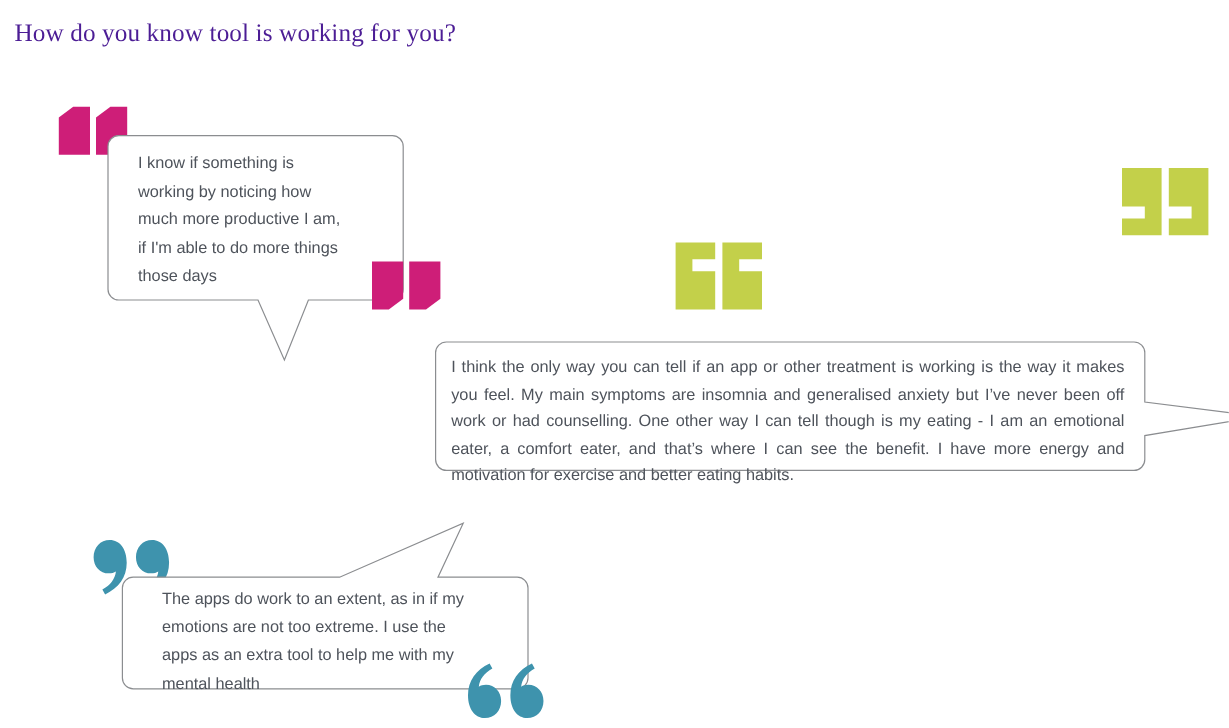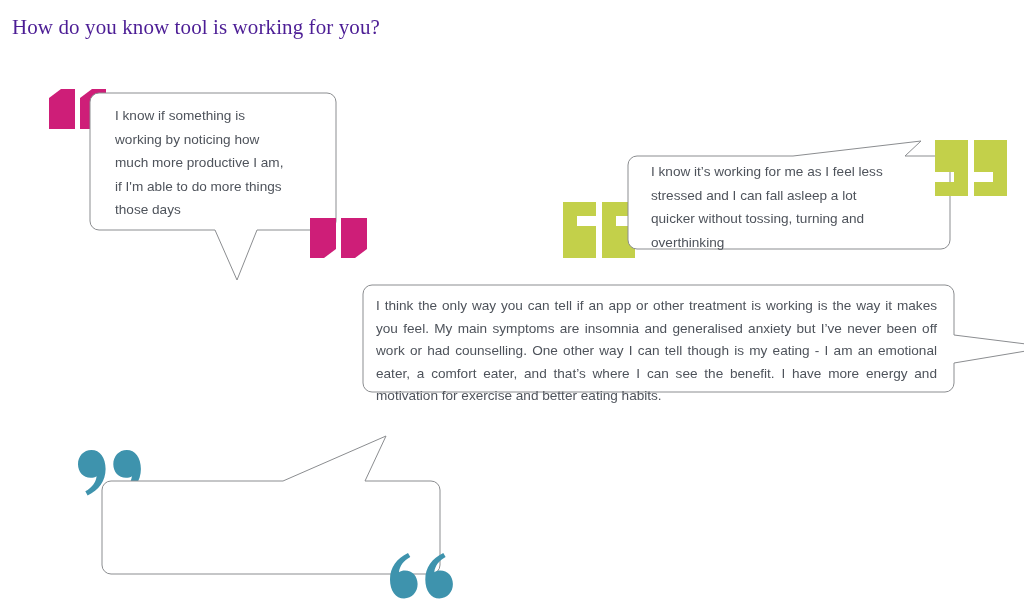--- a/index.html
+++ b/index.html
@@ -70,21 +70,21 @@
 
 <div class="quote-group" style="left:0; top:0; width:400px; height:320px;">
 
   <div class="qmark" style="left:49px; top:89px;">
     <svg width="62" height="40" viewBox="0 0 62 40">
       <path d="M0 9 L12 0 L26 0 L26 40 L0 40 Z" fill="#CE1E78"></path>
       <path d="M31 9 L43 0 L57 0 L57 40 L31 40 Z" fill="#CE1E78"></path>
     </svg>
   </div>
 
-  <div class="bubble" style="left:89px; top:92px; width:248px; height:190px;">
+  <div class="bubble" style="left:89px; top:112px; width:248px; height:190px;">
     <svg width="248" height="190" viewBox="0 0 248 190">
       <path d="M10 1 H238 A9 9 0 0 1 247 10 V129 A9 9 0 0 1 238 138
                H168 L148 188 L126 138 H10 A9 9 0 0 1 1 129 V10 A9 9 0 0 1 10 1 Z" fill="#ffffff" stroke="#8b8d90" stroke-width="1"></path>
     </svg>
     <div class="bubble-text" style="left:26px; top:12px; width:212px;">I know if something is
 working by noticing how
 much more productive I am,
 if I'm able to do more things
 those days</div>
   </div>
@@ -99,30 +99,20 @@
 
 <div class="quote-group" style="left:0; top:0; width:1024px; height:270px;">
 
   <div class="qmark" style="left:563px; top:202px;">
     <svg width="76" height="56" viewBox="0 0 76 56">
       <path d="M0 0 H33 V14 H14 V24 H33 V56 H0 Z" fill="#C3D04A"></path>
       <path d="M39 0 H72 V14 H53 V24 H72 V56 H39 Z" fill="#C3D04A"></path>
     </svg>
   </div>
 
-  <div class="bubble" style="left:627px; top:140px; width:325px; height:110px;">
-    <svg width="325" height="110" viewBox="0 0 325 110">
-      <path d="M10 16 H166 L294 1 L278 16 H314 A9 9 0 0 1 323 25 V100
-               A9 9 0 0 1 314 109 H10 A9 9 0 0 1 1 100 V25 A9 9 0 0 1 10 16 Z" fill="#ffffff" stroke="#8b8d90" stroke-width="1"></path>
-    </svg>
-    <div class="bubble-text" style="left:24px; top:20px; width:282px;">I know it’s working for me as I feel less
-stressed and I can fall asleep a lot
-quicker without tossing, turning and
-overthinking</div>
-  </div>
 
   <div class="qmark" style="left:935px; top:140px;">
     <svg width="76" height="56" viewBox="0 0 76 56">
       <path d="M0 0 H33 V56 H0 V42 H19 V32 H0 Z" fill="#C3D04A"></path>
       <path d="M39 0 H72 V56 H39 V42 H58 V32 H39 Z" fill="#C3D04A"></path>
     </svg>
   </div>
 </div>
 
 <div class="quote-group" style="left:0; top:0; width:1024px; height:410px;margin-left:37px;">
@@ -146,20 +136,24 @@
                C50.4 27.8 52.3 27.2 53.9 26.2 C53.2 32.4 49.3 37.6 42.6 41.3
                L44.9 45.4 C56.1 40.2 62.9 31.0 62.9 19.0 C62.9 7.6 57.2 0 48.8 0 Z" fill="#3E93AD"></path>
     </svg>
   </div>
 
   <div class="bubble" style="left:101px; top:435px; width:346px; height:140px;">
     <svg width="346" height="140" viewBox="0 0 346 140">
       <path d="M10 46 H182 L285 1 L264 46 H330 A9 9 0 0 1 339 55 V130
                A9 9 0 0 1 330 139 H10 A9 9 0 0 1 1 130 V55 A9 9 0 0 1 10 46 Z" fill="#ffffff" stroke="#8b8d90" stroke-width="1"></path>
     </svg>
+    <div class="bubble-text" style="left:34px; top:52px; width:300px;">The apps do work to an extent, as in if my
+emotions are not too extreme. I use the
+apps as an extra tool to help me with my
+mental health</div>
   </div>
 
   <div class="qmark" style="left:386px; top:553px;">
     <svg width="72" height="48" viewBox="0 0 72 48">
       <path d="M18.1 45.4 C26.0 45.4 31.6 39.2 31.6 31.1 C31.6 23.4 26.3 17.6 19.0 17.6
                C16.5 17.6 14.6 18.2 13.0 19.2 C13.7 13.0 17.6 7.8 24.3 4.1
                L22.0 0 C10.8 5.2 4.0 14.4 4.0 26.4 C4.0 37.8 9.7 45.4 18.1 45.4 Z" fill="#3E93AD"></path>
       <path d="M53.4 45.4 C61.3 45.4 66.9 39.2 66.9 31.1 C66.9 23.4 61.6 17.6 54.3 17.6
                C51.8 17.6 49.9 18.2 48.3 19.2 C49.0 13.0 52.9 7.8 59.6 4.1
                L57.3 0 C46.1 5.2 39.3 14.4 39.3 26.4 C39.3 37.8 45.0 45.4 53.4 45.4 Z" fill="#3E93AD"></path>

